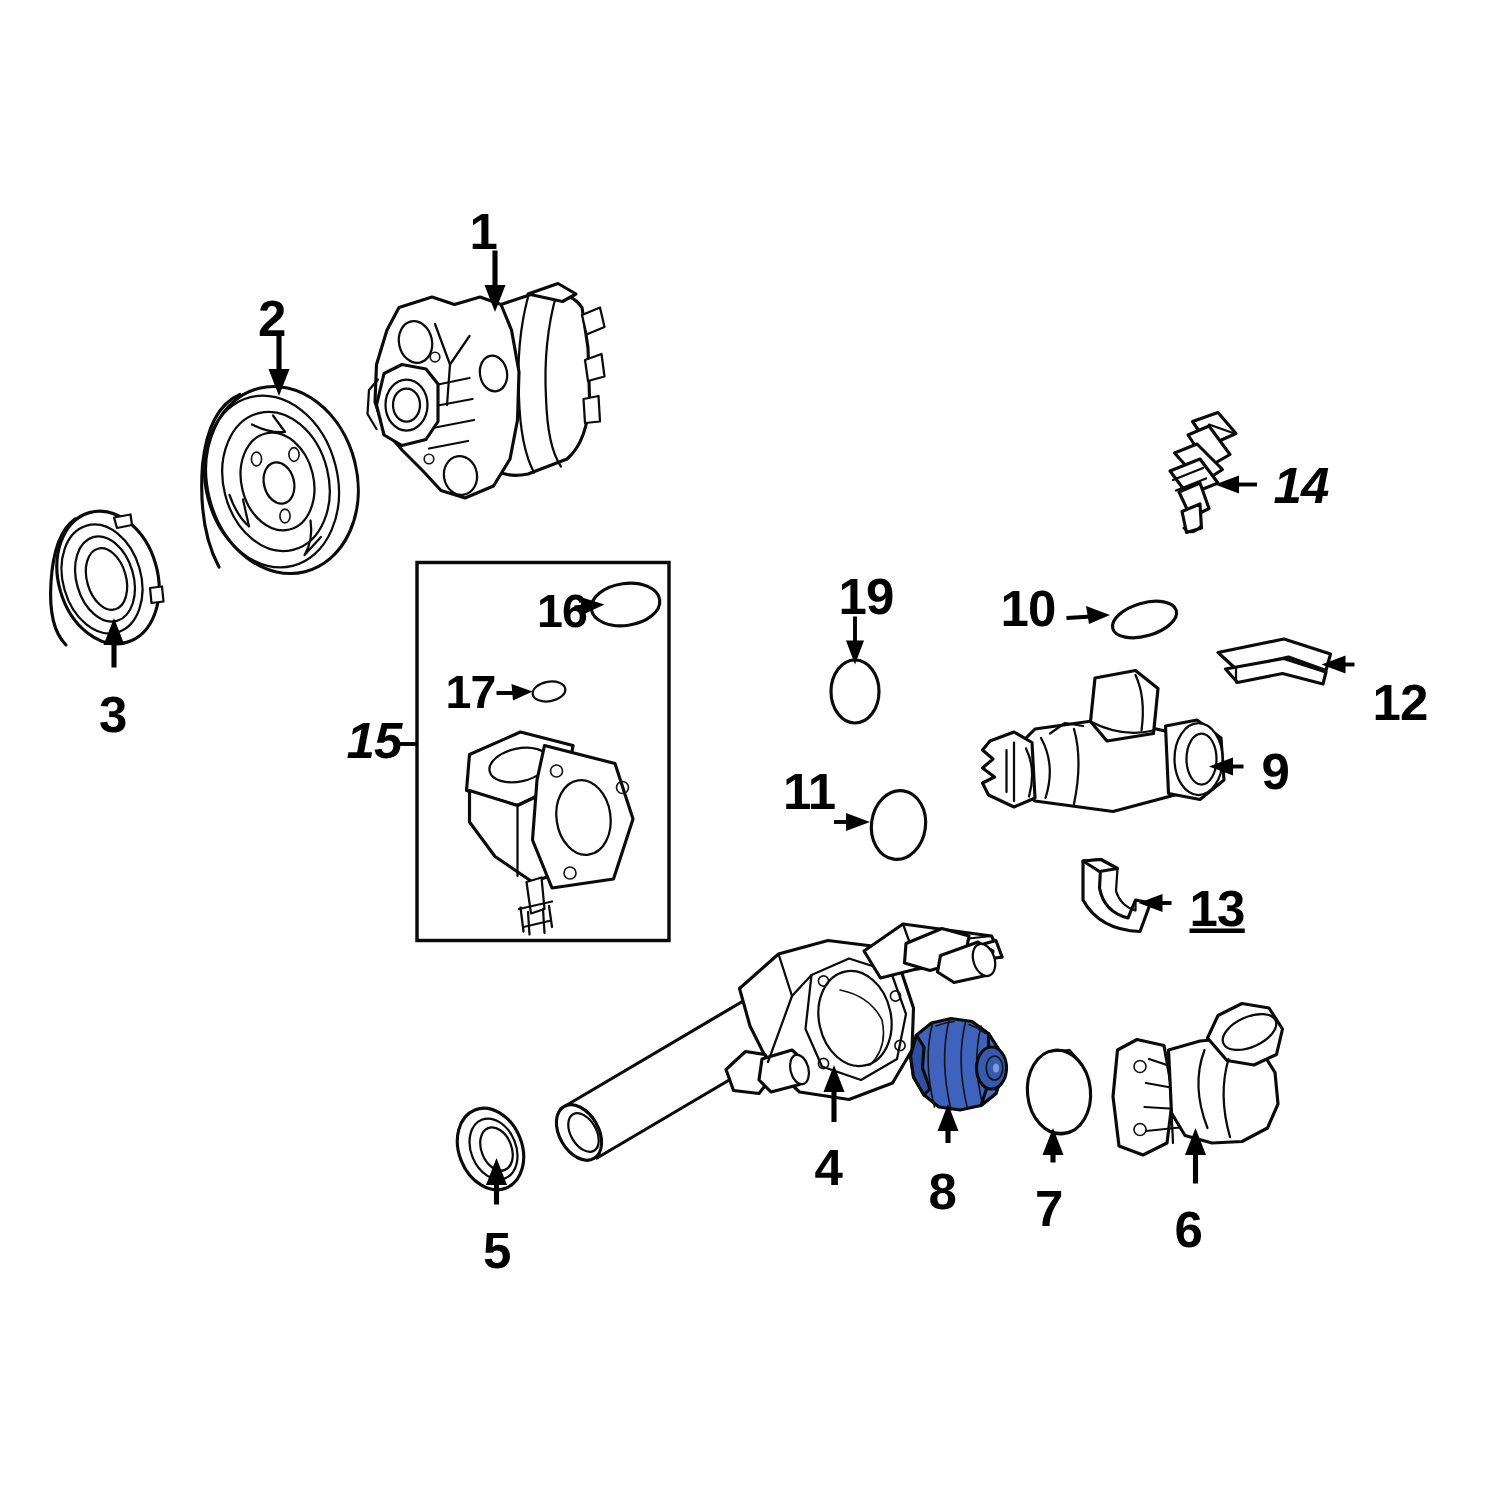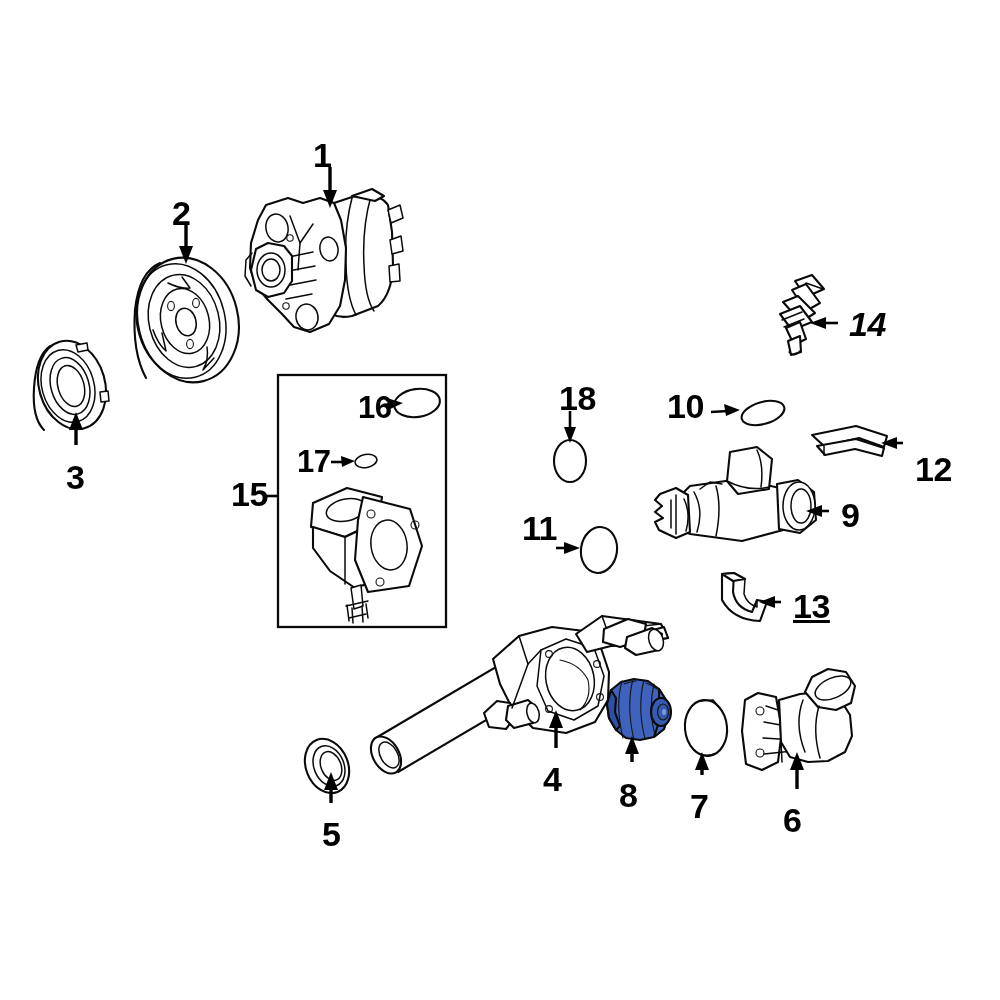--- a/index.html
+++ b/index.html
@@ -455,18 +455,18 @@
   <div class="callout-num" style="left:322px; top:817px;">5</div>
   <div class="callout-num" style="left:783px; top:803px;">6</div>
   <div class="callout-num" style="left:690px; top:789px;">7</div>
   <div class="callout-num" style="left:619px; top:778px;">8</div>
   <div class="callout-num" style="left:841px; top:498px;">9</div>
   <div class="callout-num" style="left:667px; top:389px;text-align:center;">10</div>
   <div class="callout-num" style="left:522px; top:511px;">11</div>
   <div class="callout-num" style="left:915px; top:426px;margin-top:26px;">12</div>
   <div class="callout-num" style="left:793px; top:589px;text-decoration:underline;">13</div>
   <div class="callout-num" style="left:849px; top:307px;font-style:italic;">14</div>
-  <div class="callout-num" style="left:231px; top:477px;">15</div>
+  <div class="callout-num" style="left:231px; top:477px;font-style:italic;">15</div>
   <div class="callout-num small" style="left:358px; top:392px;text-align:right;">16</div>
   <div class="callout-num small" style="left:297px; top:446px;">17</div>
-  <div class="callout-num" style="left:559px; top:381px;">18</div>
+  <div class="callout-num" style="left:559px; top:381px;">19</div>
 
 </div>
 
 </body></html>

